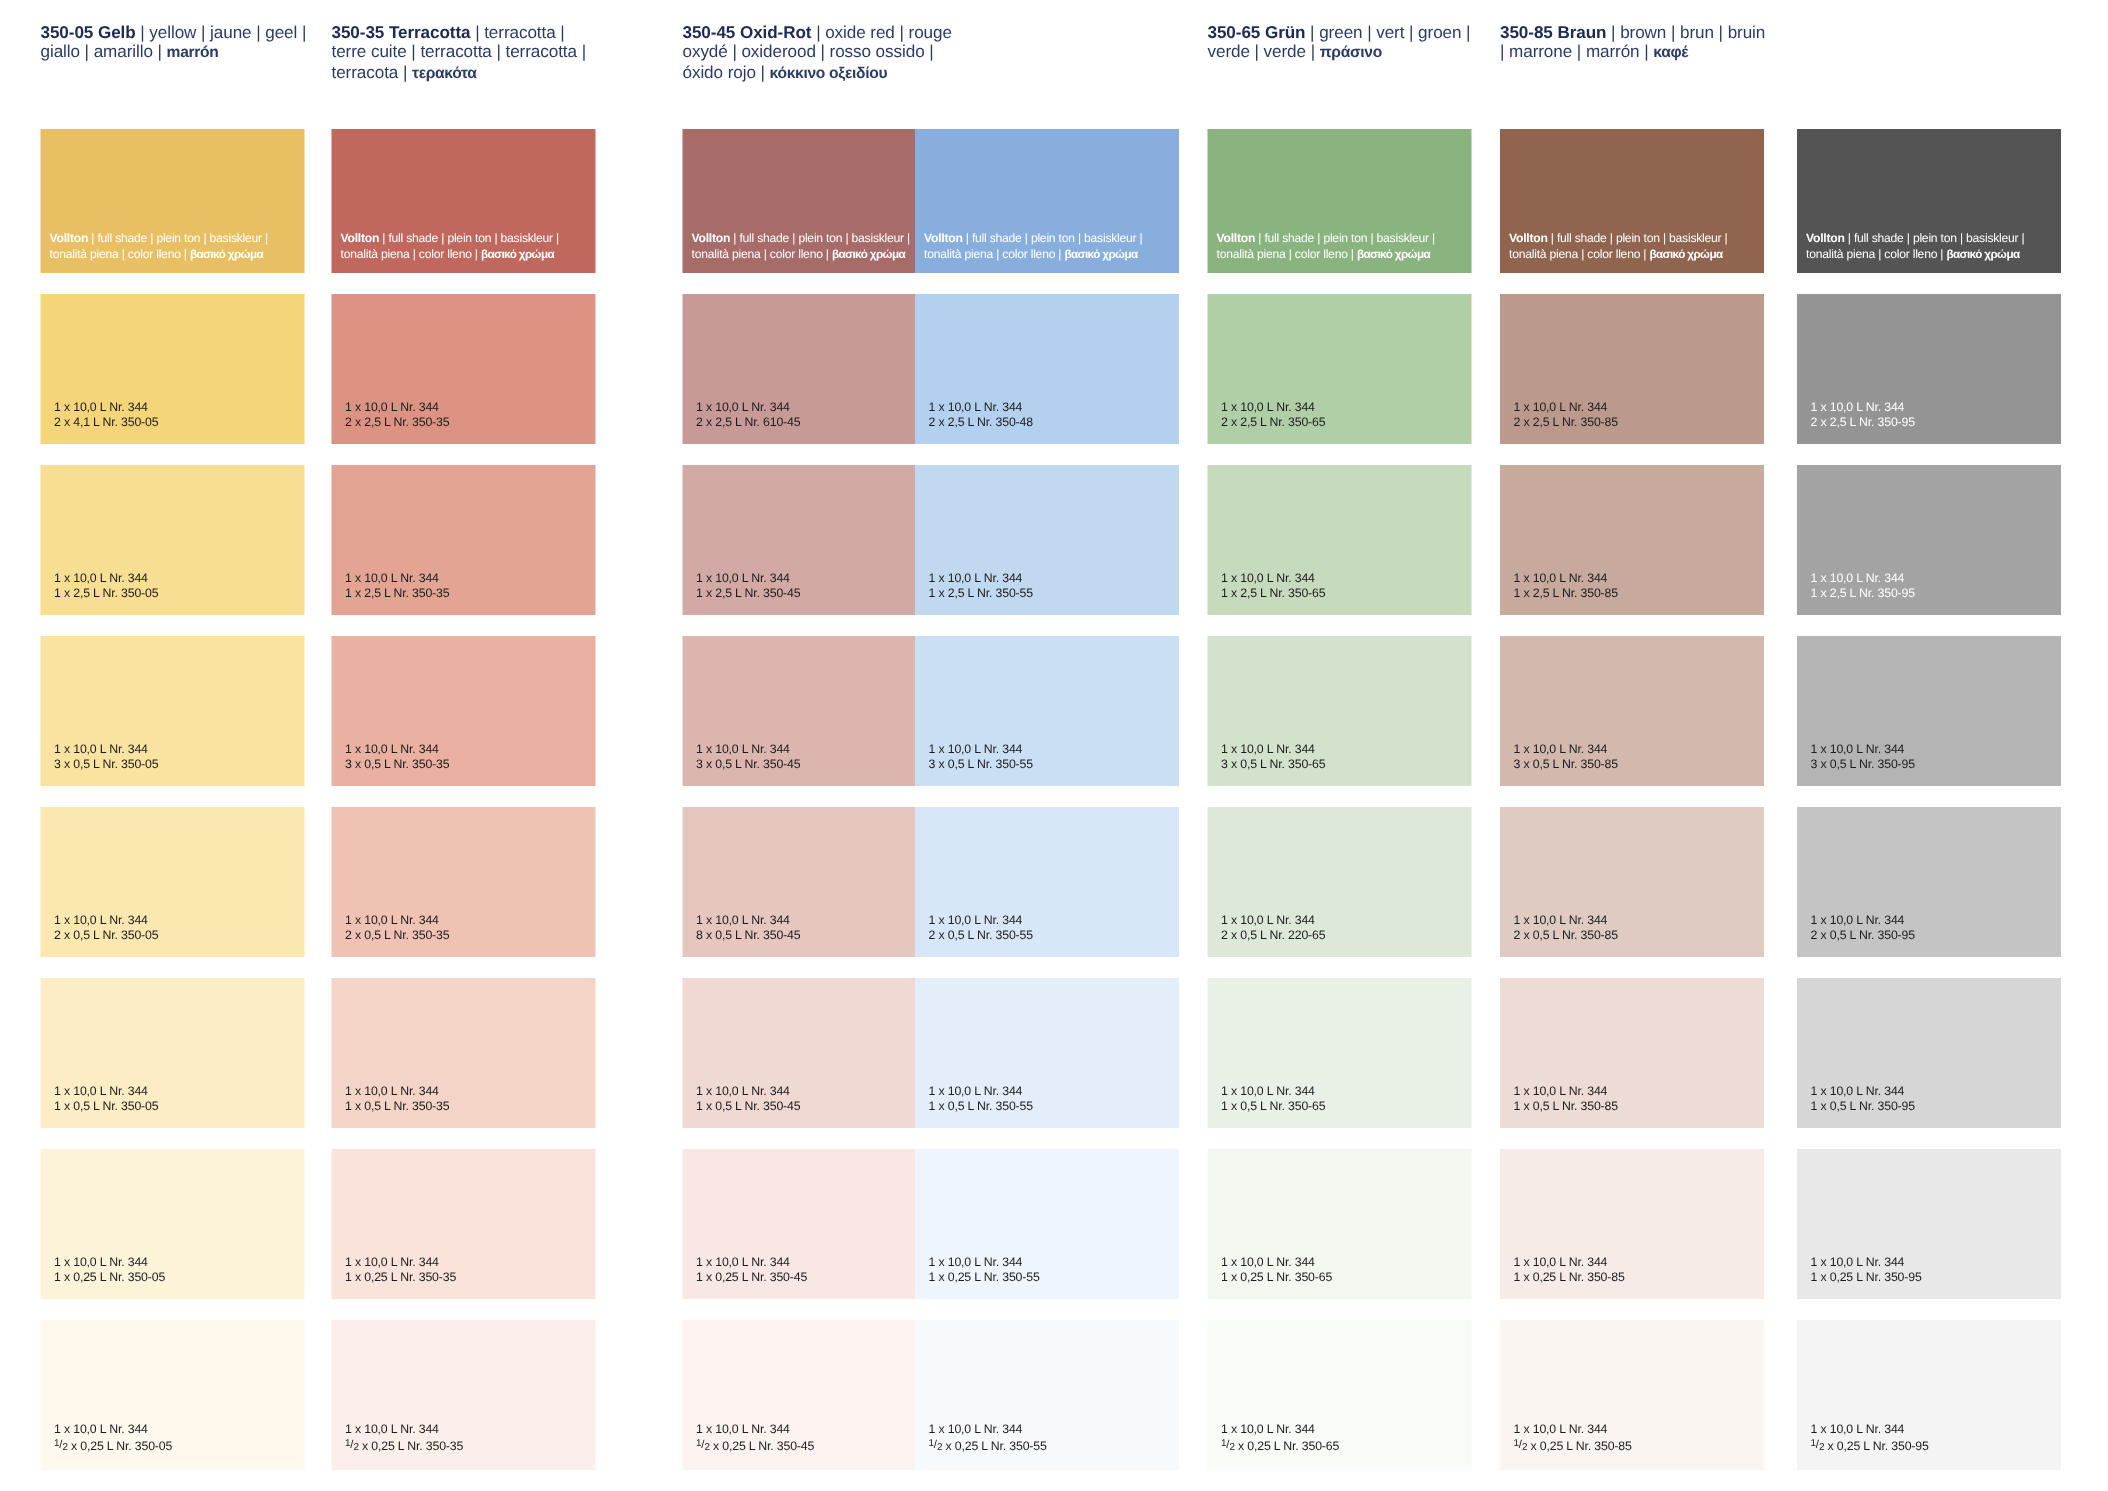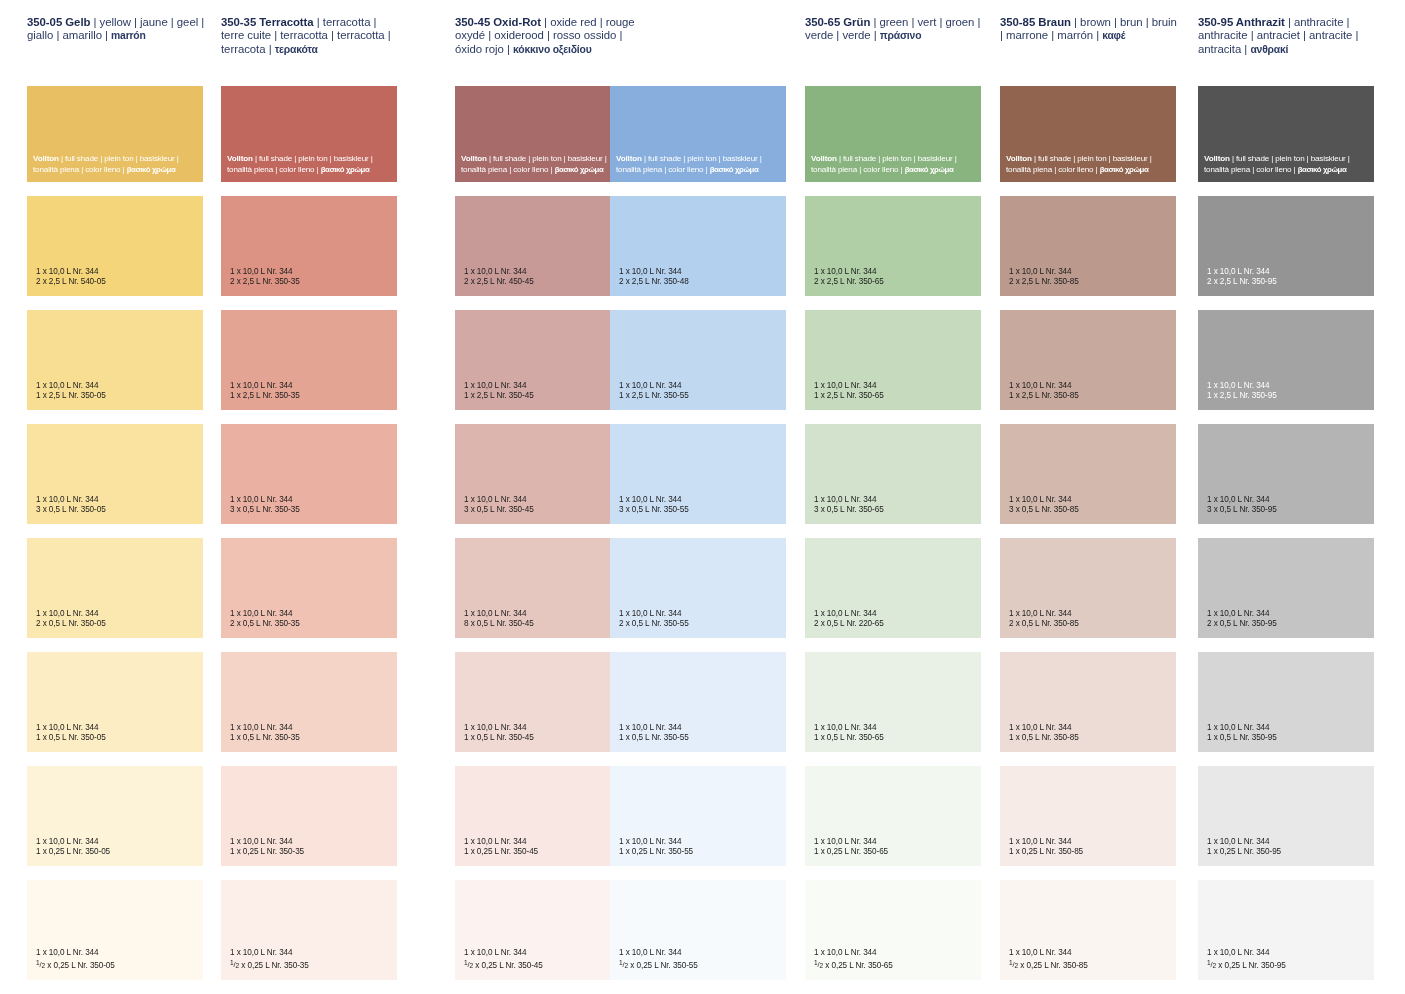--- a/index.html
+++ b/index.html
@@ -103,21 +103,21 @@
 
 <div id="chart">
     <div class="column" style="left: 27px;">
       <div class="col-header"><span class="code-name">350-05 Gelb</span> | <span>yellow</span> | <span>jaune</span> | <span>geel</span> | <span>giallo</span> | <span>amarillo</span> | <span class="greek">marrón</span></div>
       <div class="vollton" style="background: rgb(232, 192, 99);">
         <div class="vollton-caption" style="color: rgb(255, 255, 255);"><b>Vollton</b> | <span>full shade</span> | <span>plein ton</span> | <span>basiskleur</span> | <span>tonalità piena</span> | <span>color lleno</span> | <span class="greek">βασικό χρώμα</span></div>
       </div>
       <div class="tint" style="top: 196px; height: 100px; background: rgb(245, 213, 121);">
         <div class="ratio" style="color: rgb(28, 28, 28);">
           <span class="ln1">1 x 10,0 L Nr. 344</span>
-          <span class="ln2">2 x 2,5 L Nr. 540-05</span>
+          <span class="ln2">2 x 4,1 L Nr. 350-05</span>
         </div>
       </div>
       <div class="tint" style="top: 310px; height: 100px; background: rgb(248, 222, 147);">
         <div class="ratio" style="color: rgb(28, 28, 28);">
           <span class="ln1">1 x 10,0 L Nr. 344</span>
           <span class="ln2">1 x 2,5 L Nr. 350-05</span>
         </div>
       </div>
       <div class="tint" style="top: 424px; height: 100px; background: rgb(250, 227, 160);">
         <div class="ratio" style="color: rgb(28, 28, 28);">
@@ -199,21 +199,21 @@
       </div>
     </div>
     <div class="column" style="left: 415px; margin-left: 40px;">
       <div class="col-header"><span class="code-name">350-45 Oxid-Rot</span> | <span>oxide red</span> | <span>rouge oxydé</span> | <span>oxiderood</span> | <span>rosso ossido</span> | <span>óxido rojo</span> | <span class="greek">κόκκινο οξειδίου</span></div>
       <div class="vollton" style="background: rgb(167, 107, 106);">
         <div class="vollton-caption" style="color: rgb(255, 255, 255);"><b>Vollton</b> | <span>full shade</span> | <span>plein ton</span> | <span>basiskleur</span> | <span>tonalità piena</span> | <span>color lleno</span> | <span class="greek">βασικό χρώμα</span></div>
       </div>
       <div class="tint" style="top: 196px; height: 100px; background: rgb(199, 154, 152);">
         <div class="ratio" style="color: rgb(28, 28, 28);">
           <span class="ln1">1 x 10,0 L Nr. 344</span>
-          <span class="ln2">2 x 2,5 L Nr. 450-45</span>
+          <span class="ln2">2 x 2,5 L Nr. 610-45</span>
         </div>
       </div>
       <div class="tint" style="top: 310px; height: 100px; background: rgb(210, 169, 164);">
         <div class="ratio" style="color: rgb(28, 28, 28);">
           <span class="ln1">1 x 10,0 L Nr. 344</span>
           <span class="ln2">1 x 2,5 L Nr. 350-45</span>
         </div>
       </div>
       <div class="tint" style="top: 424px; height: 100px; background: rgb(220, 182, 174);">
         <div class="ratio" style="color: rgb(28, 28, 28);">
@@ -383,21 +383,20 @@
         </div>
       </div>
       <div class="tint" style="top: 880px; height: 100px; background: rgb(251, 245, 242);">
         <div class="ratio" style="color: rgb(28, 28, 28);">
           <span class="ln1">1 x 10,0 L Nr. 344</span>
           <span class="ln2"><span class="frac"><sup>1</sup>/<sub>2</sub></span> x 0,25 L Nr. 350-85</span>
         </div>
       </div>
     </div>
     <div class="column" style="left: 1198px;">
-      <div class="col-header"><span class="code-name">350-95 Anthrazit</span> | <span>anthracite</span> | <span>anthracite</span> | <span>antraciet</span> | <span>antracite</span> | <span>antracita</span> | <span class="greek">ανθρακί</span></div>
       <div class="vollton" style="background: rgb(84, 84, 84);">
         <div class="vollton-caption" style="color: rgb(255, 255, 255);"><b>Vollton</b> | <span>full shade</span> | <span>plein ton</span> | <span>basiskleur</span> | <span>tonalità piena</span> | <span>color lleno</span> | <span class="greek">βασικό χρώμα</span></div>
       </div>
       <div class="tint" style="top: 196px; height: 100px; background: rgb(148, 148, 148);">
         <div class="ratio" style="color: rgb(255, 255, 255);">
           <span class="ln1">1 x 10,0 L Nr. 344</span>
           <span class="ln2">2 x 2,5 L Nr. 350-95</span>
         </div>
       </div>
       <div class="tint" style="top: 310px; height: 100px; background: rgb(163, 163, 163);">

